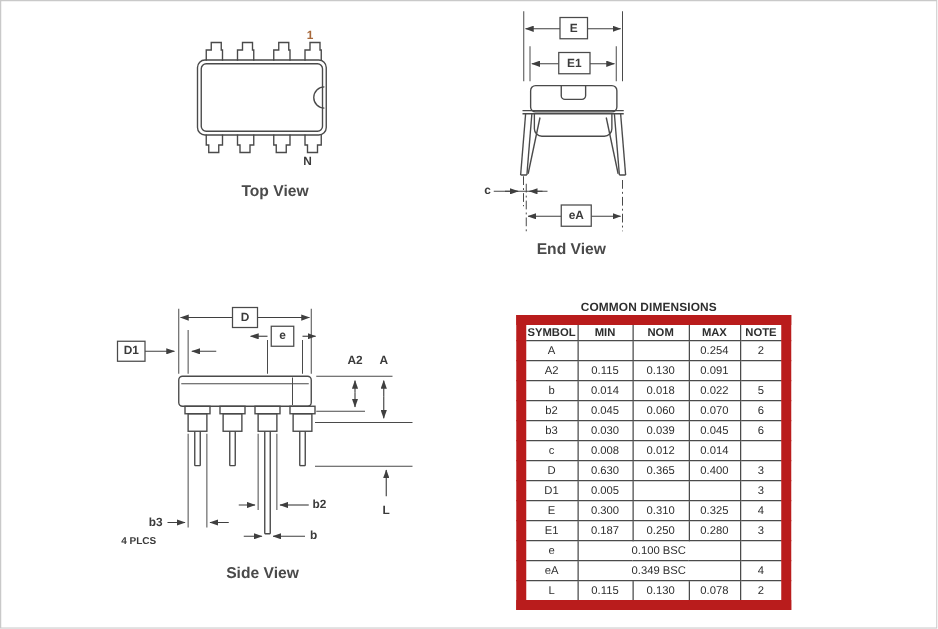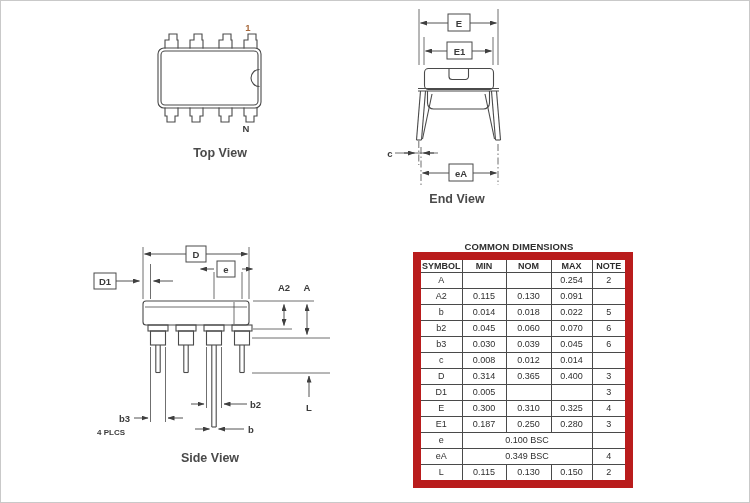--- a/index.html
+++ b/index.html
@@ -279,21 +279,21 @@
           </tr>
           <tr>
             <td colspan="1">c</td>
             <td colspan="1">0.008</td>
             <td colspan="1">0.012</td>
             <td colspan="1">0.014</td>
             <td colspan="1"></td>
           </tr>
           <tr>
             <td colspan="1">D</td>
-            <td colspan="1">0.314</td>
+            <td colspan="1">0.630</td>
             <td colspan="1">0.365</td>
             <td colspan="1">0.400</td>
             <td colspan="1">3</td>
           </tr>
           <tr>
             <td colspan="1">D1</td>
             <td colspan="1">0.005</td>
             <td colspan="1"></td>
             <td colspan="1"></td>
             <td colspan="1">3</td>
@@ -319,20 +319,20 @@
           </tr>
           <tr>
             <td colspan="1">eA</td>
             <td colspan="3">0.349 BSC</td>
             <td colspan="1">4</td>
           </tr>
           <tr>
             <td colspan="1">L</td>
             <td colspan="1">0.115</td>
             <td colspan="1">0.130</td>
-            <td colspan="1">0.150</td>
+            <td colspan="1">0.078</td>
             <td colspan="1">2</td>
           </tr>
         </tbody>
   </table>
 </div>
 
 </div>
 
 </body></html>

